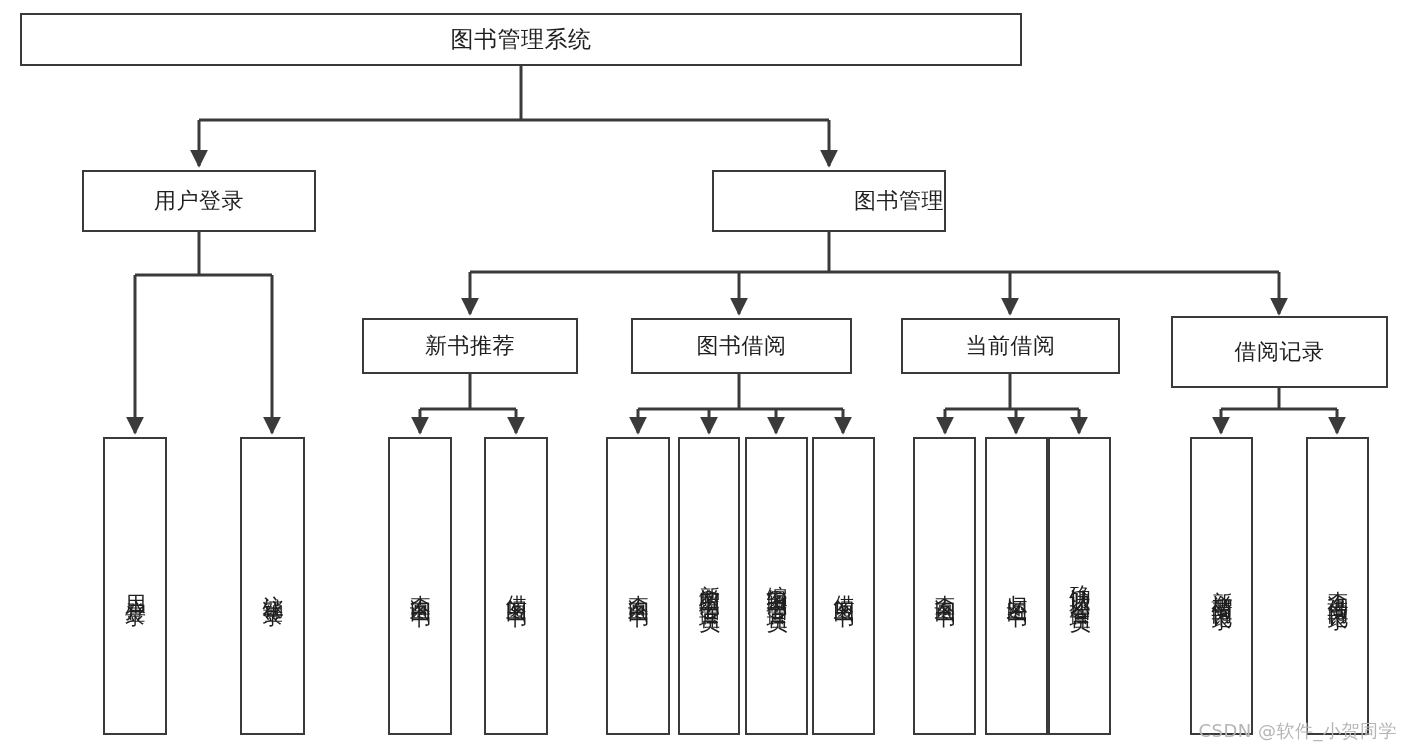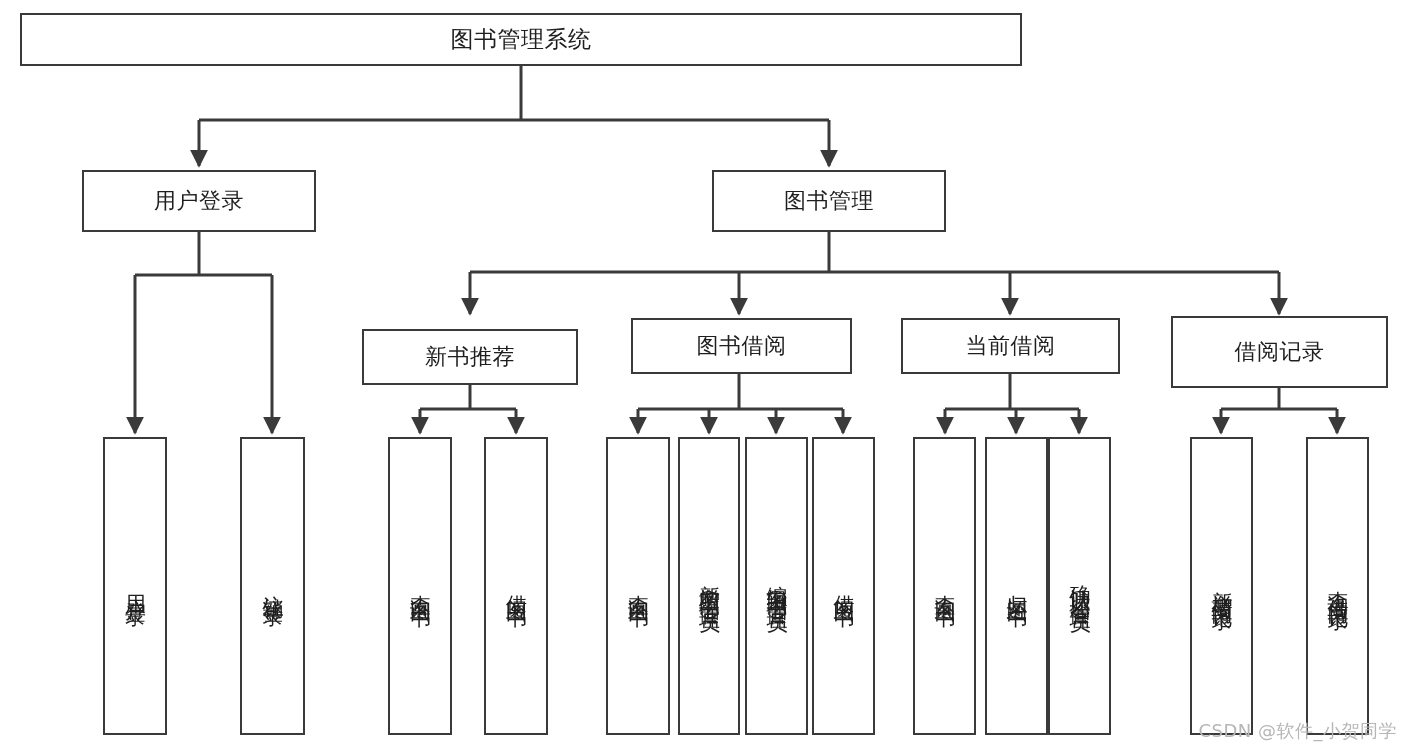--- a/index.html
+++ b/index.html
@@ -136,25 +136,25 @@
     </g>
   </svg>
 
   <div class="node horiz root" style="left:20px; top:13px; width:1002px; height:53px;">
     <span class="node-label">图书管理系统</span>
   </div>
 
   <div class="node horiz" style="left:82px; top:170px; width:234px; height:62px;">
     <span class="node-label">用户登录</span>
   </div>
-  <div class="node horiz" style="left:712px; top:170px; width:234px; height:62px;">
+  <div class="node horiz" style="left:712px; top:170px; width:234px; height:62px;justify-content:flex-end;">
     <span class="node-label">图书管理</span>
   </div>
 
-  <div class="node horiz" style="left:362px; top:329px; width:216px; height:56px;">
+  <div class="node horiz" style="left:362px; top:318px; width:216px; height:56px;">
     <span class="node-label">新书推荐</span>
   </div>
   <div class="node horiz" style="left:631px; top:318px; width:221px; height:56px;">
     <span class="node-label">图书借阅</span>
   </div>
   <div class="node horiz" style="left:901px; top:318px; width:219px; height:56px;align-items:center;">
     <span class="node-label">当前借阅</span>
   </div>
   <div class="node horiz" style="left:1171px; top:316px; width:217px; height:72px;">
     <span class="node-label">借阅记录</span>

